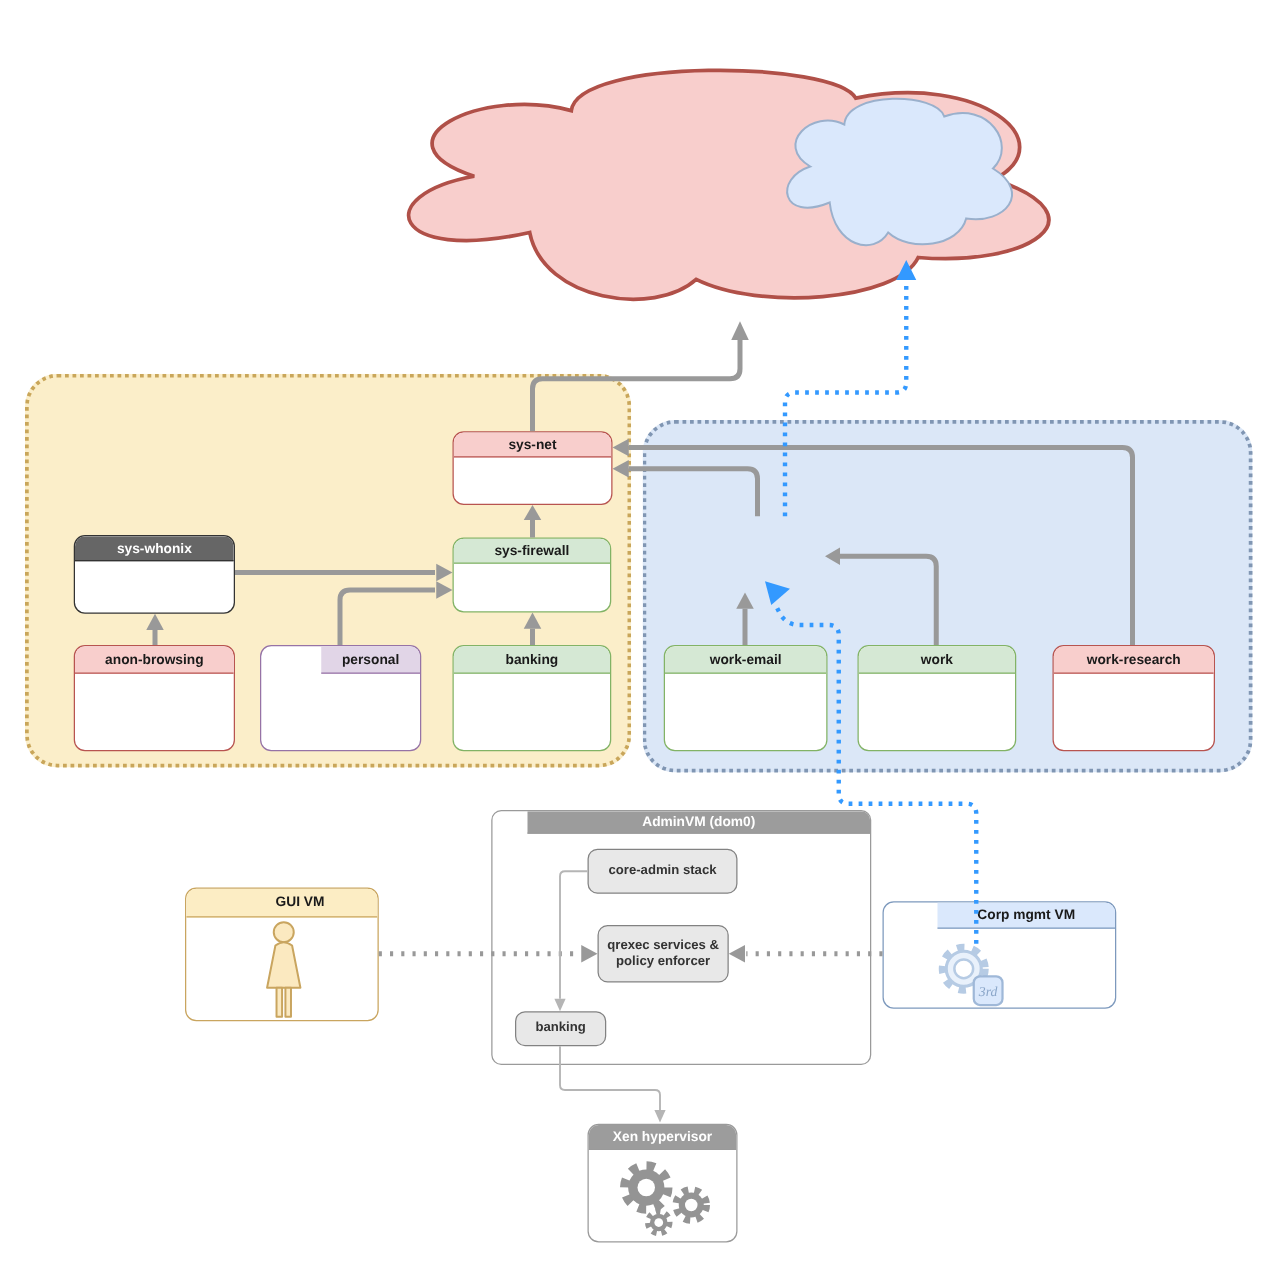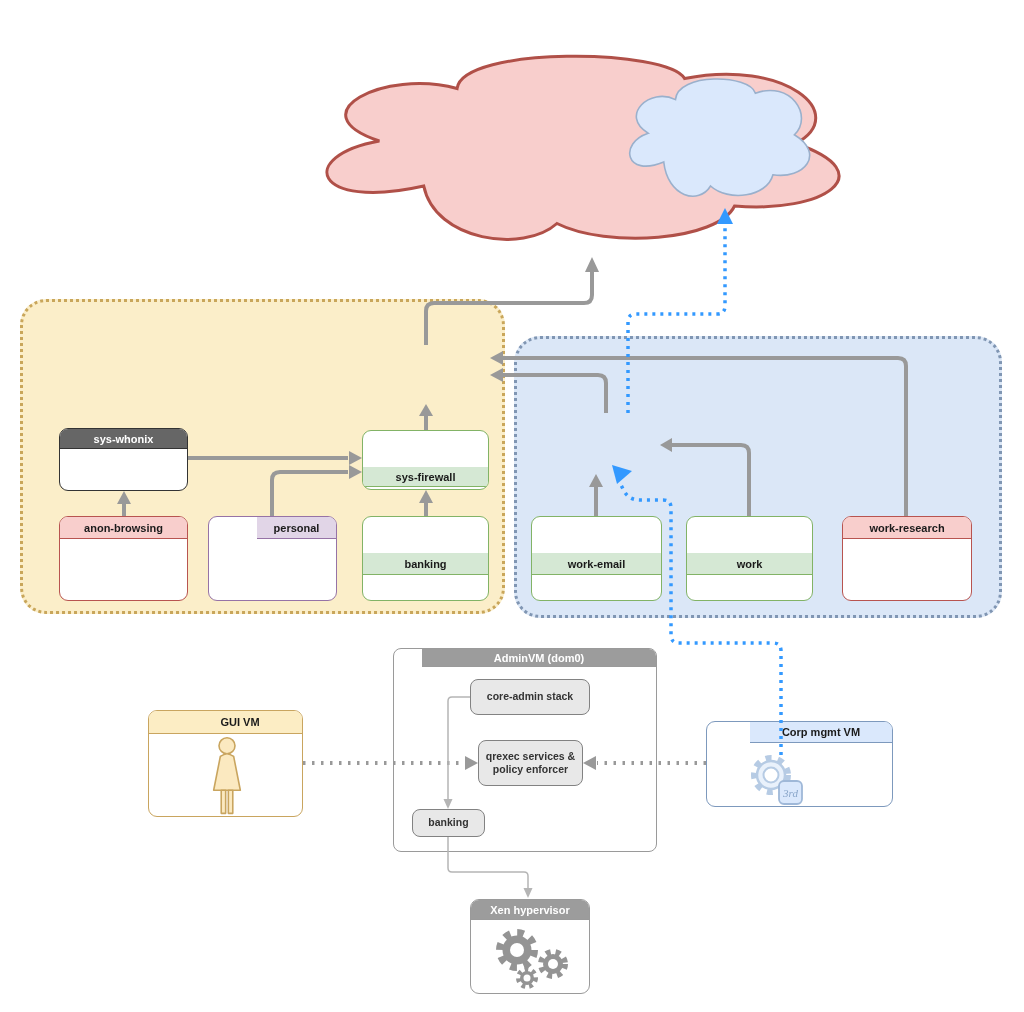--- a/index.html
+++ b/index.html
@@ -8,21 +8,21 @@
   
   .zone{position:absolute;border-radius:26px;z-index:1;box-sizing:border-box;}
   .zone.yellow{left:20px;top:299px;width:485px;height:315px;background:#fbeec9;border:3px dotted #c9a65a;}
   .zone.blue{left:514px;top:336px;width:488px;height:282px;background:#dbe7f7;border:3px dotted #8096b3;}
 
   
   .vm{position:absolute;background:#fff;border:1.6px solid #999;border-radius:9px;z-index:2;overflow:hidden;box-sizing:border-box;}
   .vm-h{height:20px;line-height:20px;text-align:center;font-weight:bold;font-size:11px;color:#1a1a1a;border-bottom:1.6px solid;box-sizing:border-box;}
   .vm.tall .vm-h{height:22px;line-height:22px;}
   .vm.red{border-color:#b85450;}   .vm.red .vm-h{background:#f8cecc;border-color:#b85450;}
-  .vm.green{border-color:#82b366;} .vm.green .vm-h{background:#d5e8d4;border-color:#82b366;margin-top:36px;}
+  .vm.green{border-color:#82b366;} .vm.green .vm-h{background:#d5e8d4;border-color:#82b366;}
   .vm.purple{border-color:#9673a6;}.vm.purple .vm-h{background:#e1d5e7;border-color:#9673a6;margin-left:48px;}
   .vm.bluebox{border-color:#6c8ebf;}.vm.bluebox .vm-h{background:#dae8fc;border-color:#6c8ebf;}
   .vm.dark{border-color:#333;}     .vm.dark .vm-h{background:#666;border-color:#333;color:#fff;}
   .vm.grayhdr{border-color:#9a9a9a;}.vm.grayhdr .vm-h{background:#9c9c9c;border-color:#9a9a9a;color:#fff;}
   .vm.guibox{border-color:#c9a55f;} .vm.guibox .vm-h{background:#fcedc4;border-color:#c9a55f;padding-left:29px;}
   .vm.corpbox{border-color:#7d99bd;}.vm.corpbox .vm-h{background:#dae8fc;border-color:#7d99bd;}
 
   
   .inner{position:absolute;background:#e8e8e8;border:1.4px solid #828282;border-radius:8px;z-index:3;
          display:flex;align-items:center;justify-content:center;text-align:center;
@@ -129,20 +129,23 @@
     </g>
     <g>
       <path class="c-blue" d="M628,413 L628,322 Q628,314 636,314 L717,314 Q725,314 725,306 L725,224"></path>
       <path class="ah-blue" d="M725,208 L717,224 L733,224 Z"></path>
     </g>
   </svg>
 
   <div class="cloud-label internet">The Internet</div>
   <div class="cloud-label corp">Corporate network</div>
 
+  <div class="vm red" style="left:362px;top:345px;width:128px;height:59px;">
+    <div class="vm-h">sys-net</div>
+  </div>
   <div class="vm dark" style="left:59px;top:428px;width:129px;height:63px;">
     <div class="vm-h">sys-whonix</div>
   </div>
   <div class="vm green" style="left:362px;top:430px;width:127px;height:60px;">
     <div class="vm-h">sys-firewall</div>
   </div>
   <div class="vm red tall" style="left:59px;top:516px;width:129px;height:85px;">
     <div class="vm-h">anon-browsing</div>
   </div>
   <div class="vm purple tall" style="left:208px;top:516px;width:129px;height:85px;">
@@ -155,21 +158,21 @@
   <div class="vm green tall" style="left:531px;top:516px;width:131px;height:85px;">
     <div class="vm-h">work-email</div>
   </div>
   <div class="vm green tall" style="left:686px;top:516px;width:127px;height:85px;">
     <div class="vm-h">work</div>
   </div>
   <div class="vm red tall" style="left:842px;top:516px;width:130px;height:85px;">
     <div class="vm-h">work-research</div>
   </div>
 
-  <div class="vm grayhdr" style="left:393px;top:648px;width:264px;height:204px;border-radius:8px;padding-left:28px;">
+  <div class="vm grayhdr" style="left:393px;top:648px;width:304px;height:204px;border-radius:8px;padding-left:28px;">
     <div class="vm-h" style="height:18px;line-height:18px;">AdminVM (dom0)</div>
   </div>
   <div class="inner" style="left:470px;top:679px;width:120px;height:36px;">core-admin stack</div>
   <div class="inner" style="left:478px;top:740px;width:105px;height:46px;">qrexec services &amp; policy enforcer</div>
   <div class="inner" style="left:412px;top:809px;width:73px;height:28px;">banking</div>
 
   <div class="vm guibox tall" style="left:148px;top:710px;width:155px;height:107px;">
     <div class="vm-h" style="height:23px;line-height:23px;">GUI VM</div>
     <svg class="icon-svg" style="left:46px;top:25px;" width="64" height="80" viewBox="-16 -45 32 90">
       <g fill="#fbe9c0" stroke="#c9a55f" stroke-width="1.8" stroke-linejoin="round">

